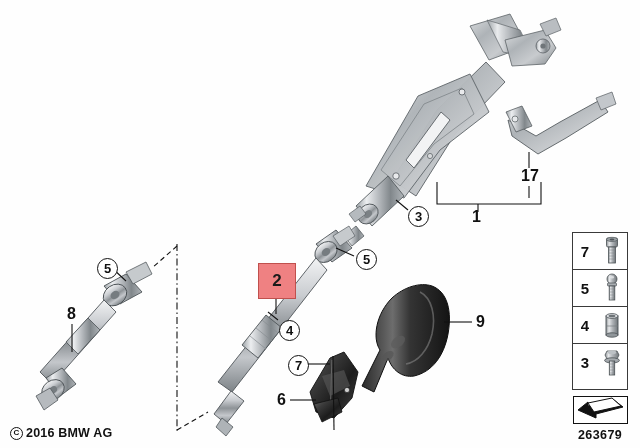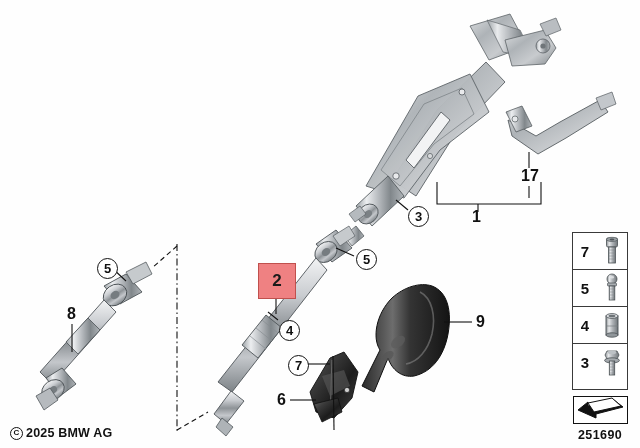--- a/index.html
+++ b/index.html
@@ -298,20 +298,20 @@
       </div>
     </div>
   </div>
 
   <div id="arrow-box" style="left:573px;top:396px;width:55px;height:28px;">
     <svg width="53" height="26" viewBox="0 0 53 26">
       <path d="M4,13 L14,5 L14,9 L40,3 L49,10 L22,17 L22,21 Z" fill="#111" stroke="#111" stroke-width="1" stroke-linejoin="round"></path>
       <path d="M14,6 L38,1 L47,9 L20,15 Z" fill="#fff" stroke="#111" stroke-width="1"></path>
     </svg>
   </div>
-  <div id="diagram-no" style="left:578px;top:428px;">251690</div>
+  <div id="diagram-no" style="left:578px;top:428px;">263679</div>
 
   <div id="copyright" style="left:10px;top:426px;">
     <span class="cmark">C</span>
-    <span>2025 BMW AG</span>
+    <span>2016 BMW AG</span>
   </div>
 
 </div>
 
 </body></html>

